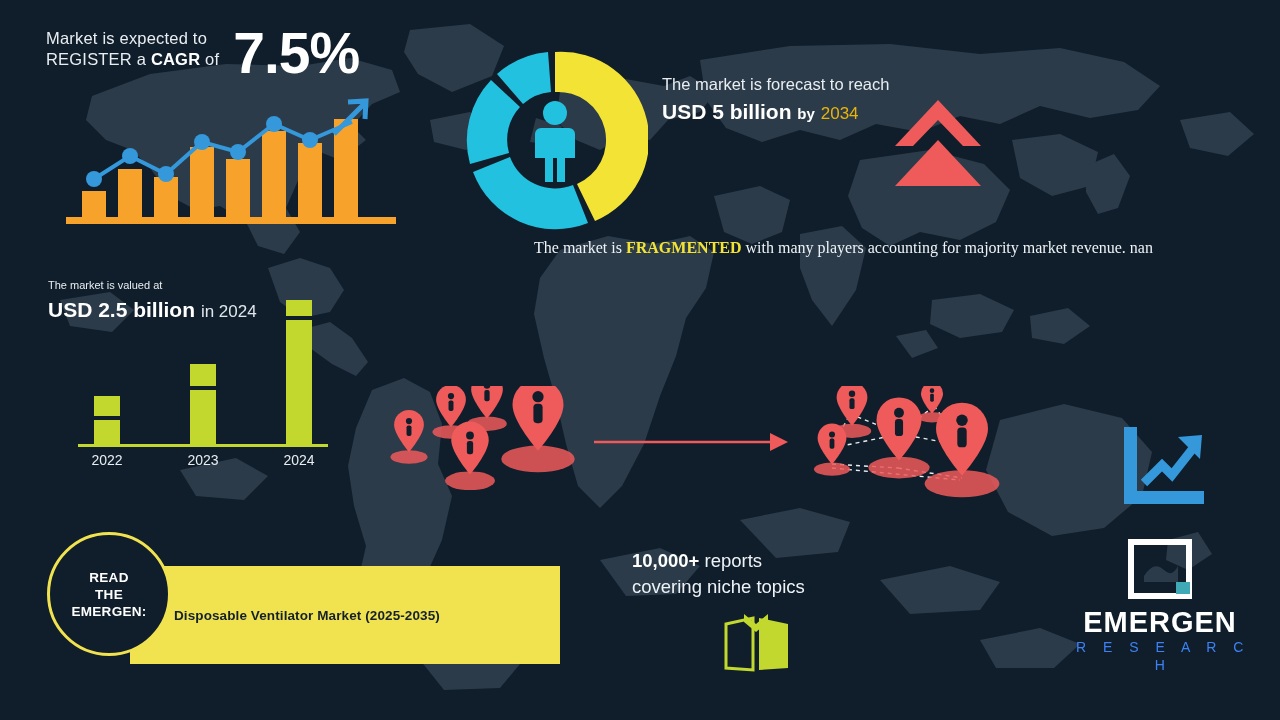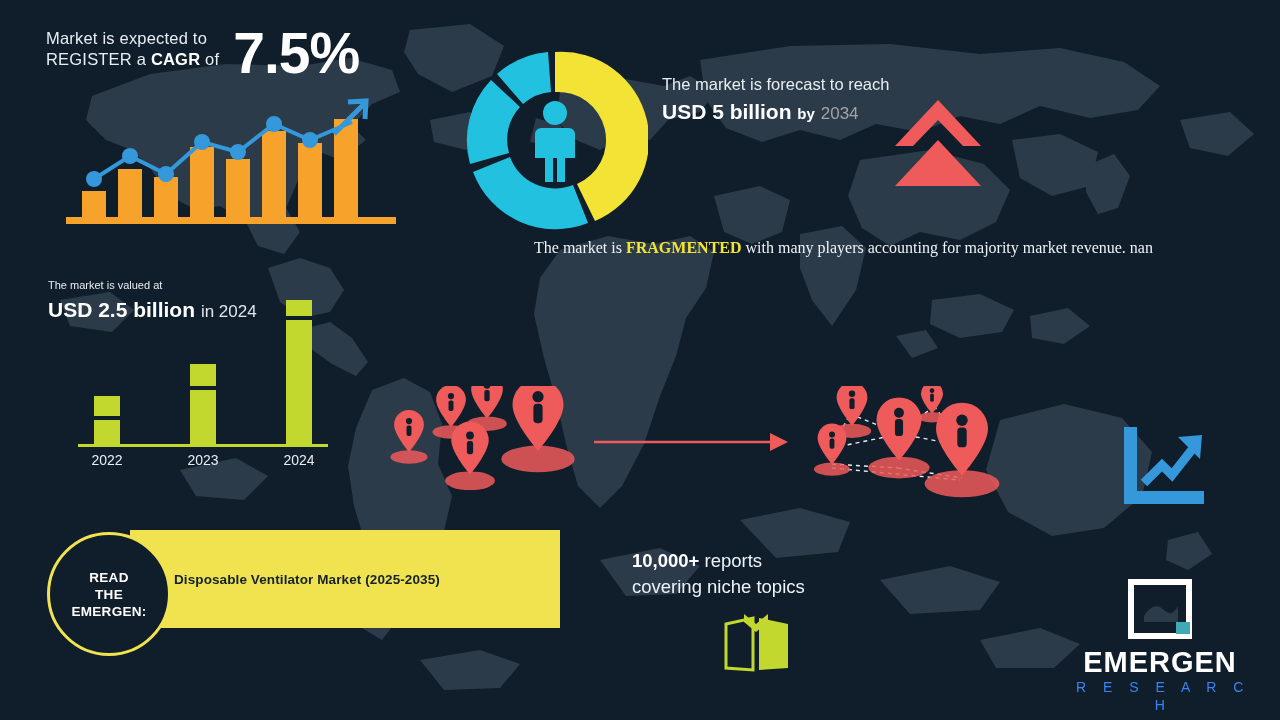--- a/index.html
+++ b/index.html
@@ -29,37 +29,37 @@
     font-size:57px; font-weight:bold; line-height:62px;
     color:#ffffff; margin-left:14px; letter-spacing:-1px;
   }
 
   
   .forecast-wrap { left:662px; top:73px; width:330px; }
   .fc-l1 { font-size:16.5px; color:#e8edf2; line-height:22px; }
   .fc-l2 { margin-top:4px; font-size:21px; line-height:26px; color:#ffffff; }
   .fc-l2 .big { font-weight:bold; font-size:21px; }
   .fc-l2 .by { font-weight:bold; font-size:15px; }
-  .fc-l2 .yr { font-weight:normal; font-size:17px; color:#a3a3a3; }
+  .fc-l2 .yr { font-weight:normal; font-size:17px; color:#eab308; }
 
   
   .frag-wrap { left:534px; top:236px; width:680px; }
   .frag-wrap p { font-size:16px; line-height:23px; color:#eef3f7;font-family:Liberation Serif, serif; }
   .frag-wrap .hl { color:#f2e335; font-weight:bold; }
 
   
   .valued-wrap { left:48px; top:274px; width:300px; }
   .v-l1 { font-size:11px; color:#e8edf2; line-height:22px; }
   .v-l2 { margin-top:2px; font-size:21px; color:#ffffff; }
   .v-l2 .big { font-weight:bold; }
   .v-l2 .yr { font-weight:normal; font-size:17px; color:#dfe6ec;text-align:center; }
 
   
   .report-bar {
-    left:130px; top:530px; width:430px; height:98px;
+    left:130px; top:566px; width:430px; height:98px;
     background:#f0e34f;
   }
   .report-bar .title {
     position:absolute; left:44px; top:50%; transform:translateY(-50%);
     color:#14202c; font-size:13.5px; font-weight:bold; letter-spacing:.1px;
     white-space:nowrap;
   }
   .report-circle {
     left:47px; top:532px; width:124px; height:124px;
     border-radius:50%;
@@ -73,21 +73,21 @@
     text-align:center; letter-spacing:.3px;
   }
 
   
   .reports-wrap { left:632px; top:548px; width:260px; }
   .reports-wrap .r1 { font-size:18.5px; line-height:26px; color:#eef3f7; }
   .reports-wrap .r1 b { font-weight:bold; color:#ffffff; }
   .reports-wrap .r2 { font-size:18.5px; line-height:26px; color:#eef3f7; }
 
   
-  .logo-wrap { left:1062px; top:576px; width:196px; text-align:center; }
+  .logo-wrap { left:1062px; top:536px; width:196px; text-align:center; }
   .logo-mark { width:72px; height:66px; margin:0 auto 4px; display:block; }
   .logo-name {
     font-size:29px; font-weight:bold; letter-spacing:1px; color:#ffffff;
     line-height:32px;
   }
   .logo-sub {
     font-size:14px; letter-spacing:6.5px; color:#3b82f6;
     line-height:18px; padding-left:6px;
   }
 </style>

